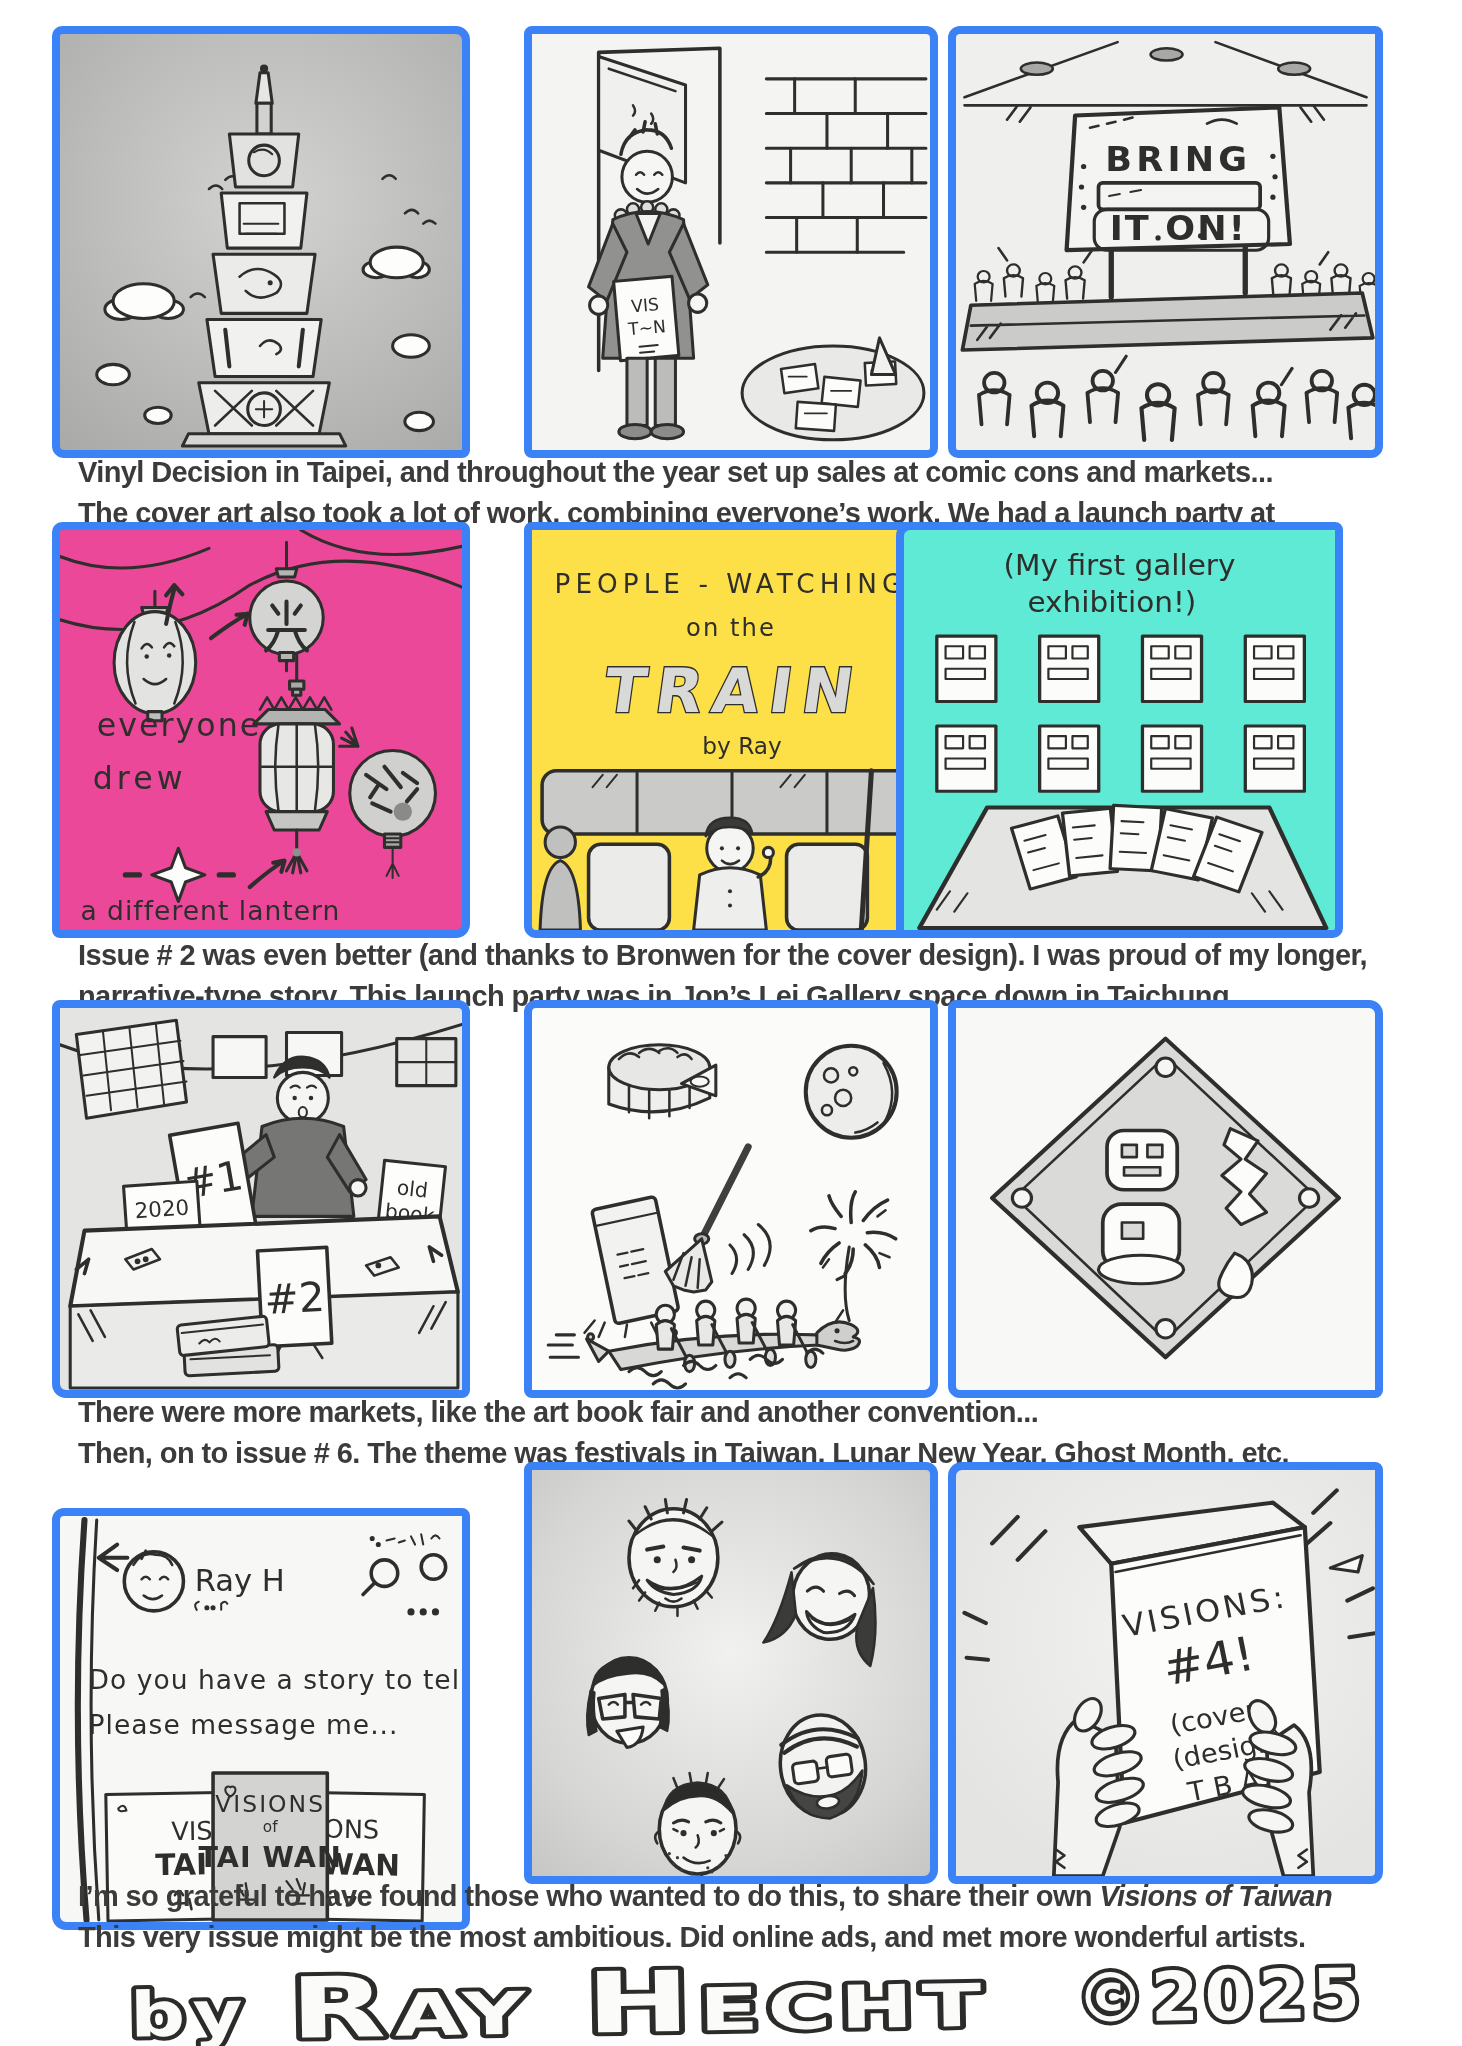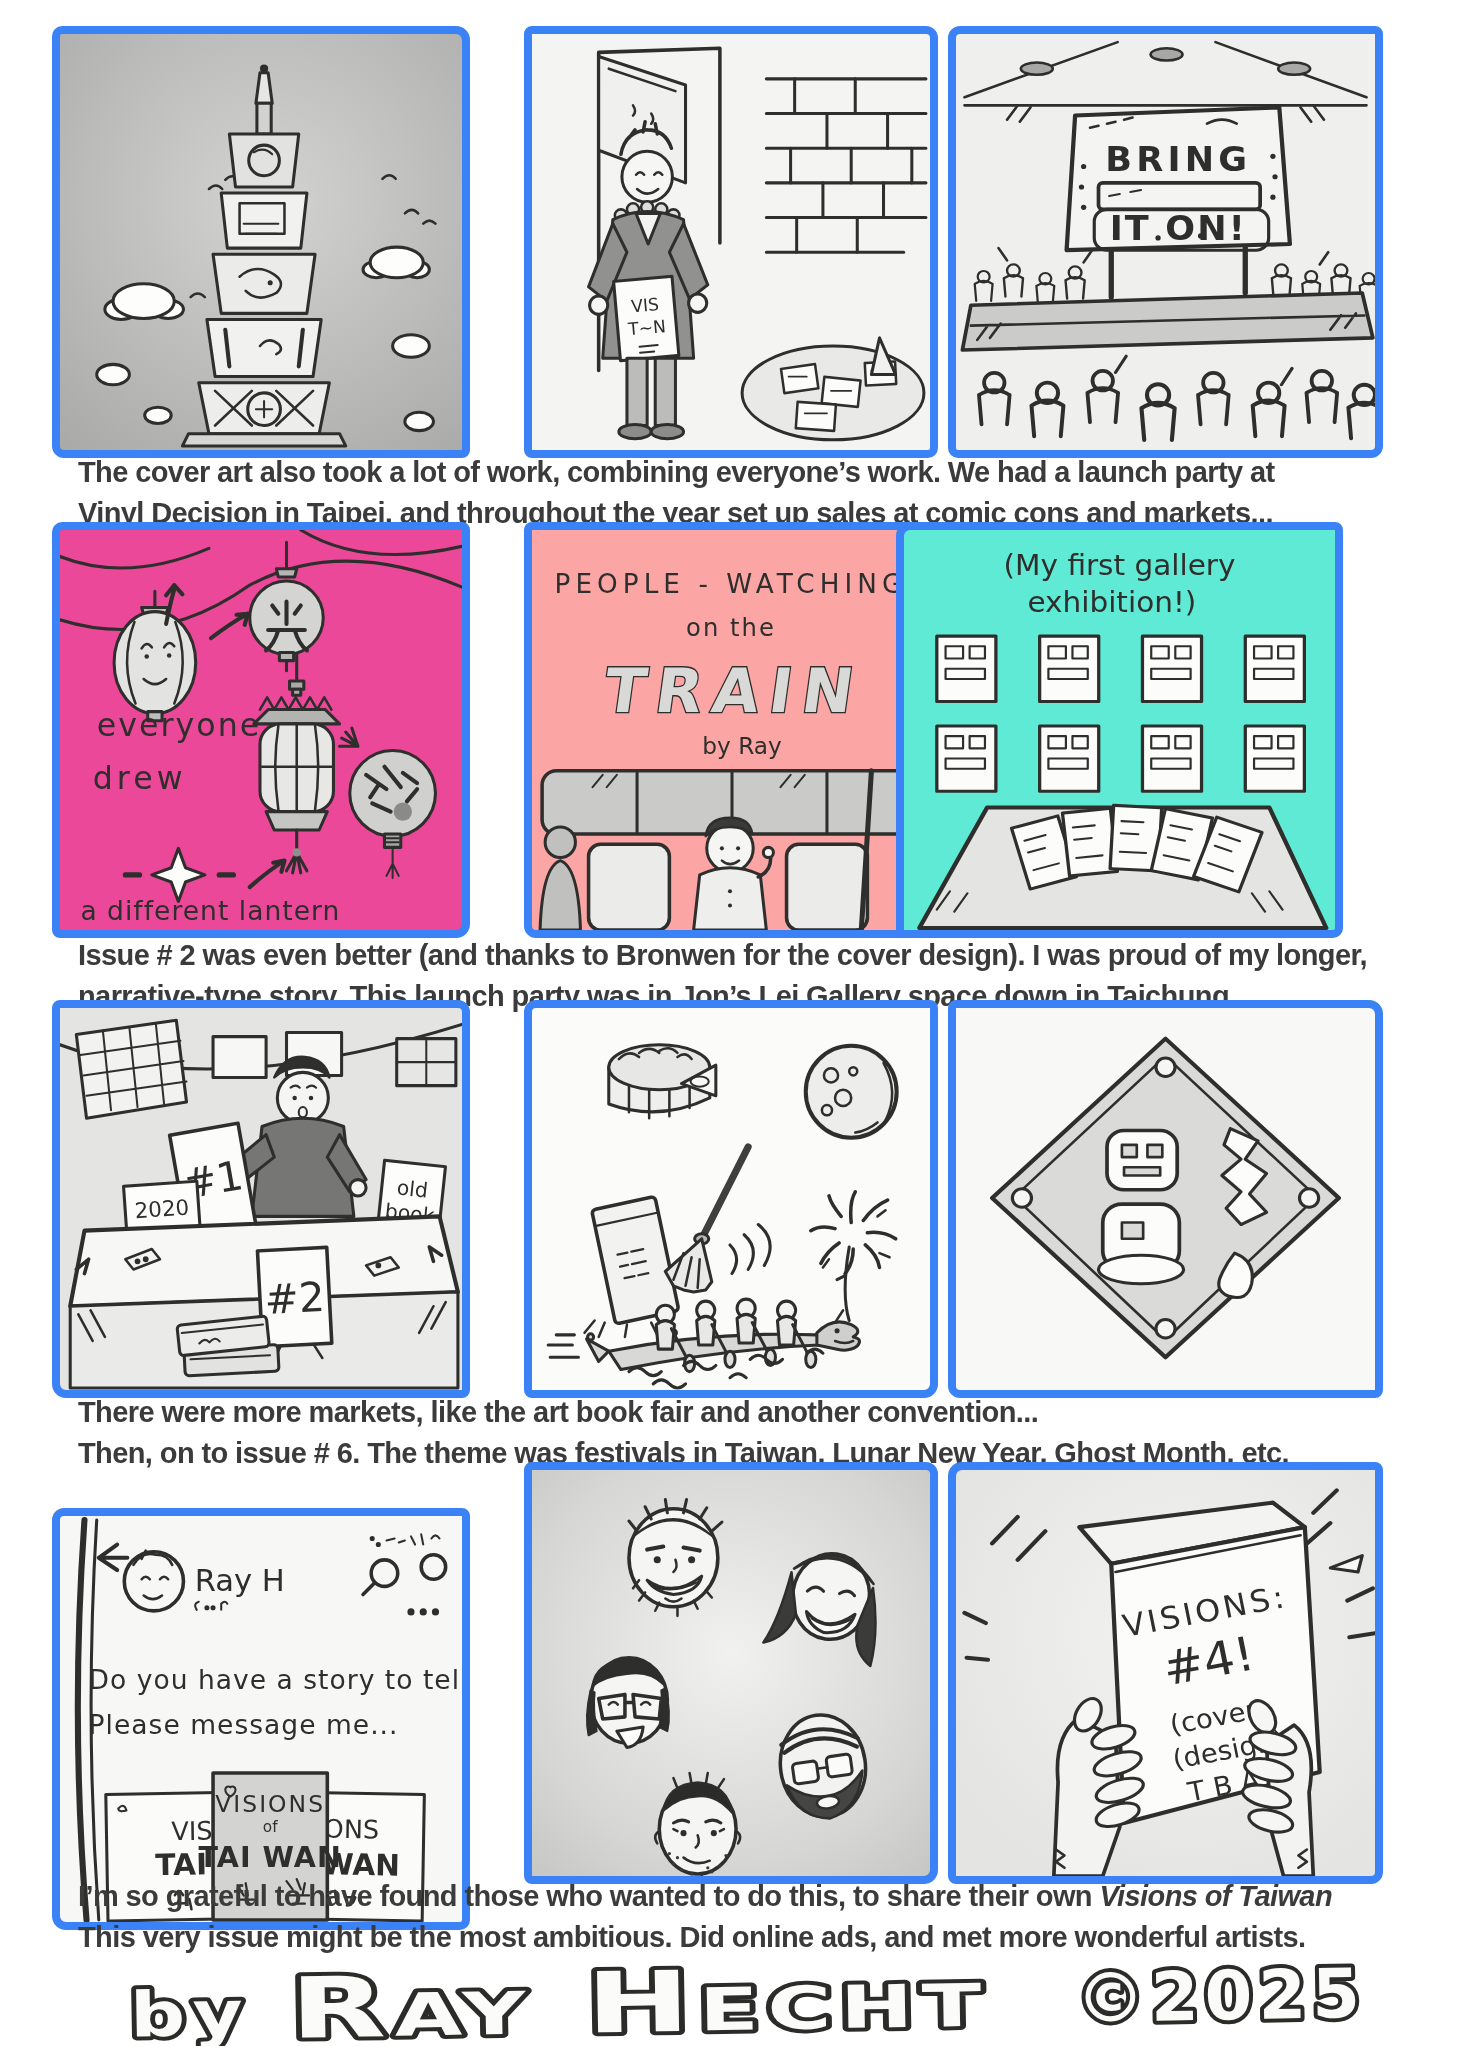--- a/index.html
+++ b/index.html
@@ -178,22 +178,22 @@
         <use href="#fig" transform="translate(242,342) scale(1.2)" fill="#5b5b59"></use>
           <use href="#fig" transform="translate(294,352) scale(1.25)" fill="#80807e"></use>
         <use href="#fig" transform="translate(344,340) scale(1.2)" fill="#6a6a68"></use>
           <use href="#fig" transform="translate(384,354) scale(1.25)" fill="#555553"></use>
         <path class="k" d="M150,332 l10,-16 M306,344 l10,-16" style="stroke-width:3"></path>
       </g>
     </svg>
   </div>
 
   <div class="caption" style="top:452px;">
+    <div>Vinyl Decision in Taipei, and throughout the year set up sales at comic cons and markets...</div>
     <div>The cover art also took a lot of work, combining everyone’s work. We had a launch party at</div>
-    <div>Vinyl Decision in Taipei, and throughout the year set up sales at comic cons and markets...</div>
   </div>
 
   <div class="panel" id="p-r2c1" style="left:52px;top:522px;width:402px;height:400px;border-radius:10px 8px 14px 8px;background:#ec4899;">
     <svg viewBox="0 0 394 392" preserveAspectRatio="none">
       <path class="k" d="M0,88 Q96,118 186,54 Q276,6 394,56 M0,26 Q66,52 146,18 M236,0 Q298,38 394,16 M93,60 V76 M222,12 V36 M232,100 V148"></path>
       <g>
         <path class="kf" fill="#bdbdbb" d="M80,76 h26 l-3,10 h-20 z"></path>
         <ellipse class="kf" fill="#e3e3e1" cx="93" cy="130" rx="40" ry="50"></ellipse>
         <path class="k" d="M73,90 Q58,130 74,170 M113,90 Q128,130 112,170" style="stroke-width:2.5"></path>
         <path class="k" d="M80,116 q5,-8 10,-1 M102,115 q5,-8 10,-1 M82,146 q11,10 22,0" style="stroke-width:2.5"></path>
@@ -235,21 +235,21 @@
       <g>
         <path class="kf" fill="#fdfdfb" d="M116,312 l7,19 l19,7 l-19,7 l-7,19 l-7,-19 l-19,-7 l19,-7 z"></path>
         <path class="k" d="M78,338 h-14 M156,338 h14" style="stroke-width:5"></path>
       </g>
       <text class="ht" font-size="31" letter-spacing="2" x="36" y="202">everyone</text>
       <text class="ht" font-size="31" letter-spacing="4" x="32" y="254">drew</text>
       <text class="ht" font-size="26" letter-spacing="1" x="20" y="382">a different lantern</text>
     </svg>
   </div>
 
-  <div class="panel" id="p-r2c2" style="left:524px;top:522px;width:398px;height:400px;border-radius:8px 14px 8px 12px;background:#fca5a5;text-decoration:underline;">
+  <div class="panel" id="p-r2c2" style="left:524px;top:522px;width:398px;height:400px;border-radius:8px 14px 8px 12px;background:#fde047;text-decoration:underline;">
     <svg viewBox="0 0 394 392" preserveAspectRatio="none">
       <text class="ht" font-size="26" letter-spacing="5" text-anchor="middle" x="197" y="62">PEOPLE - WATCHING</text>
       <text class="ht" font-size="24" letter-spacing="2" text-anchor="middle" x="197" y="104">on the</text>
       <text class="bubT" font-size="60" letter-spacing="10" text-anchor="middle" transform="translate(197,178) skewX(-8)" x="0" y="0">TRAIN</text>
       <text class="ht" font-size="23" text-anchor="middle" x="208" y="220">by Ray</text>
       <g>
         <rect class="kf" fill="#cacac8" style="stroke-width:3.5" x="10" y="236" width="374" height="62" rx="14"></rect>
         <path class="k" d="M104,238 V296 M198,238 V296 M292,238 V296"></path>
         <path class="k" d="M60,252 l10,-12 M74,252 l10,-12 M246,252 l10,-12 M260,252 l10,-12" style="stroke-width:2"></path>
         <circle class="kf" fill="#c0c0be" cx="28" cy="306" r="15"></circle>

